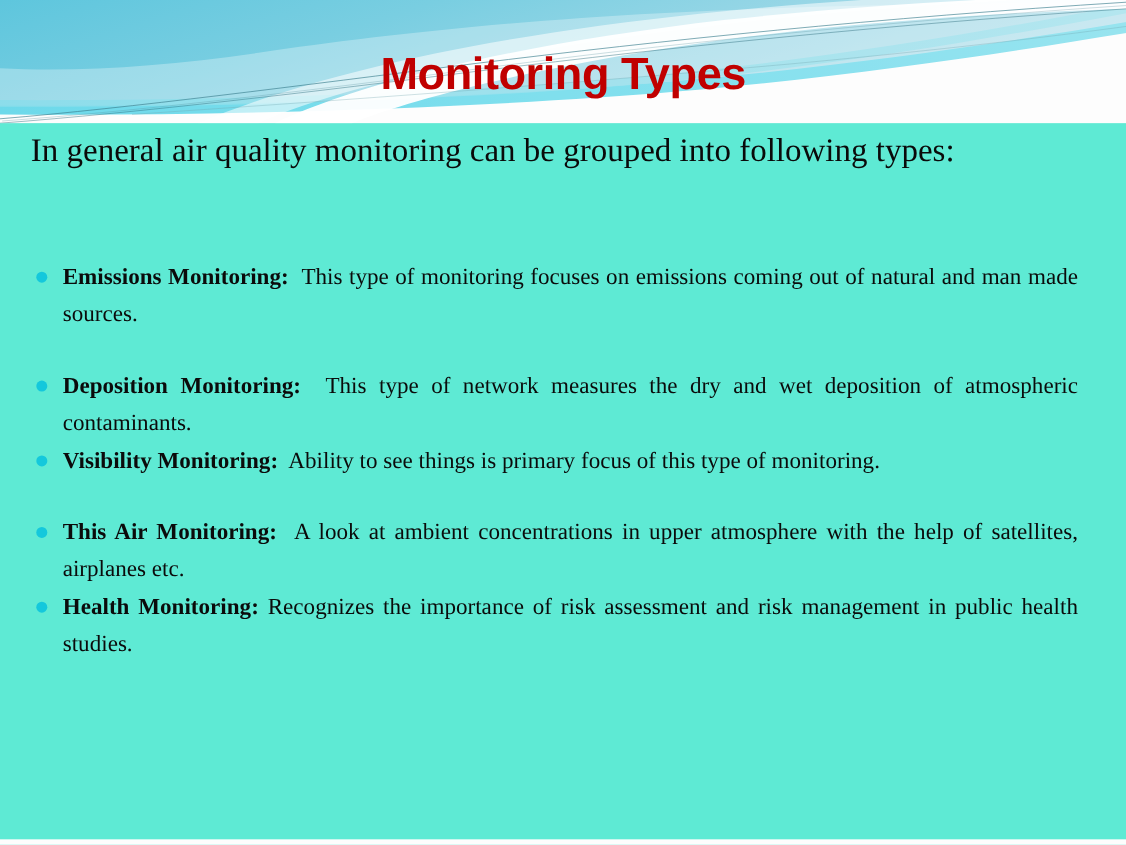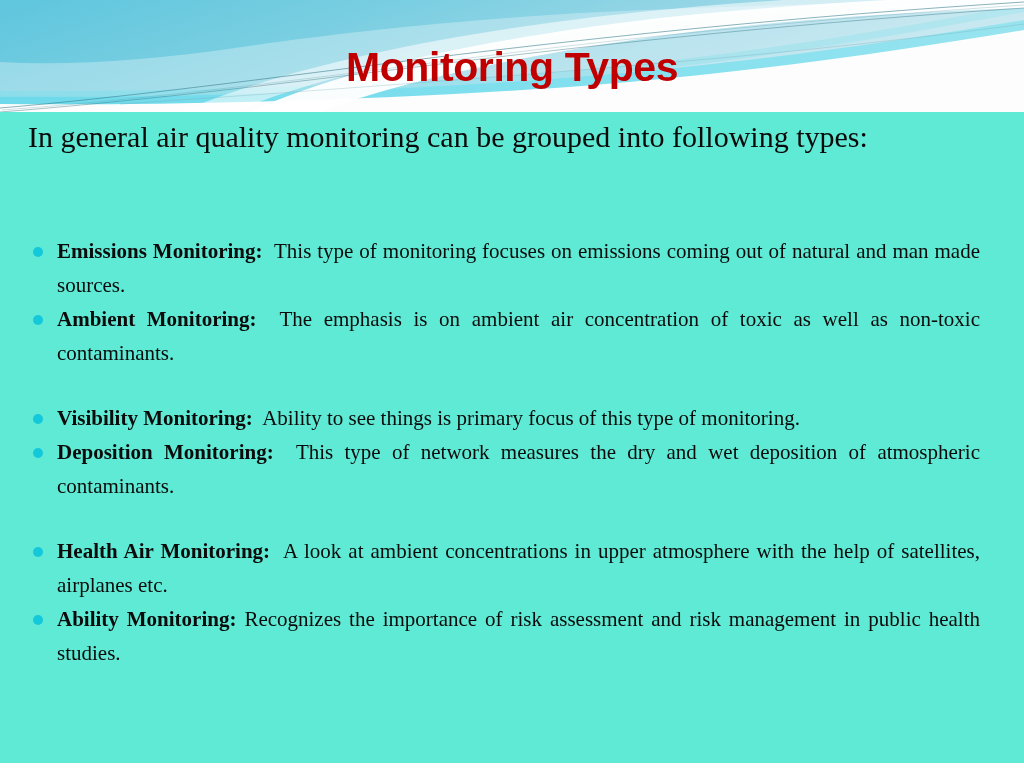--- a/index.html
+++ b/index.html
@@ -184,39 +184,36 @@
     <div class="intro-block">
       <span class="intro-text">In general air quality monitoring can be grouped into following types:</span>
     </div>
 
     <div class="bullet-groups">
 
       <div class="bullet-group">
         <div class="bullet-item">
           <span class="bullet-dot"></span><span class="bullet-term">Emissions Monitoring:</span><span class="bullet-gap">  </span><span>This type of monitoring focuses on emissions coming out of natural and man made sources.</span>
         </div>
-        <div class="bullet-item">
-          <span class="bullet-dot"></span><span class="bullet-term">Ambient Monitoring:</span><span class="bullet-gap">  </span><span>The emphasis is on ambient air concentration of toxic as well as non-toxic contaminants.</span>
-        </div>
       </div>
 
       <div class="bullet-group">
         <div class="bullet-item">
+          <span class="bullet-dot"></span><span class="bullet-term">Deposition Monitoring:</span><span class="bullet-gap">  </span><span>This type of network measures the dry and wet deposition of atmospheric contaminants.</span>
+        </div>
+        <div class="bullet-item">
           <span class="bullet-dot"></span><span class="bullet-term">Visibility Monitoring:</span><span class="bullet-gap">  </span><span>Ability to see things is primary focus of this type of monitoring.</span>
         </div>
-        <div class="bullet-item">
-          <span class="bullet-dot"></span><span class="bullet-term">Deposition Monitoring:</span><span class="bullet-gap">  </span><span>This type of network measures the dry and wet deposition of atmospheric contaminants.</span>
-        </div>
       </div>
 
       <div class="bullet-group">
         <div class="bullet-item">
-          <span class="bullet-dot"></span><span class="bullet-term">Health Air Monitoring:</span><span class="bullet-gap">  </span><span>A look at ambient concentrations in upper atmosphere with the help of satellites, airplanes etc.</span>
-        </div>
-        <div class="bullet-item">
-          <span class="bullet-dot"></span><span class="bullet-term">Ability Monitoring:</span><span class="bullet-gap"> </span><span>Recognizes the importance of risk assessment and risk management in public health studies.</span>
+          <span class="bullet-dot"></span><span class="bullet-term">This Air Monitoring:</span><span class="bullet-gap">  </span><span>A look at ambient concentrations in upper atmosphere with the help of satellites, airplanes etc.</span>
+        </div>
+        <div class="bullet-item">
+          <span class="bullet-dot"></span><span class="bullet-term">Health Monitoring:</span><span class="bullet-gap"> </span><span>Recognizes the importance of risk assessment and risk management in public health studies.</span>
         </div>
       </div>
 
     </div>
   </div>
 
 </div>
 
 </body></html>

